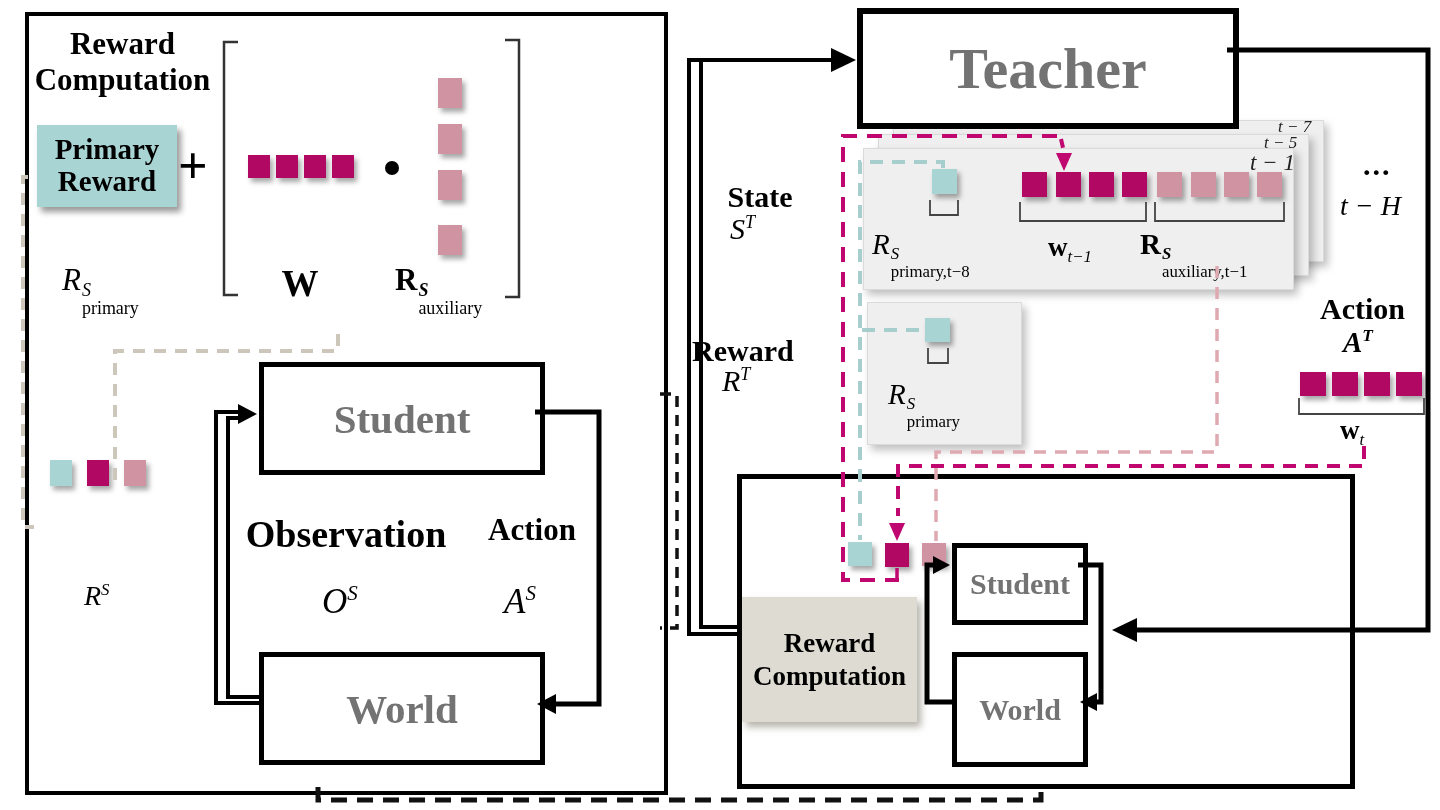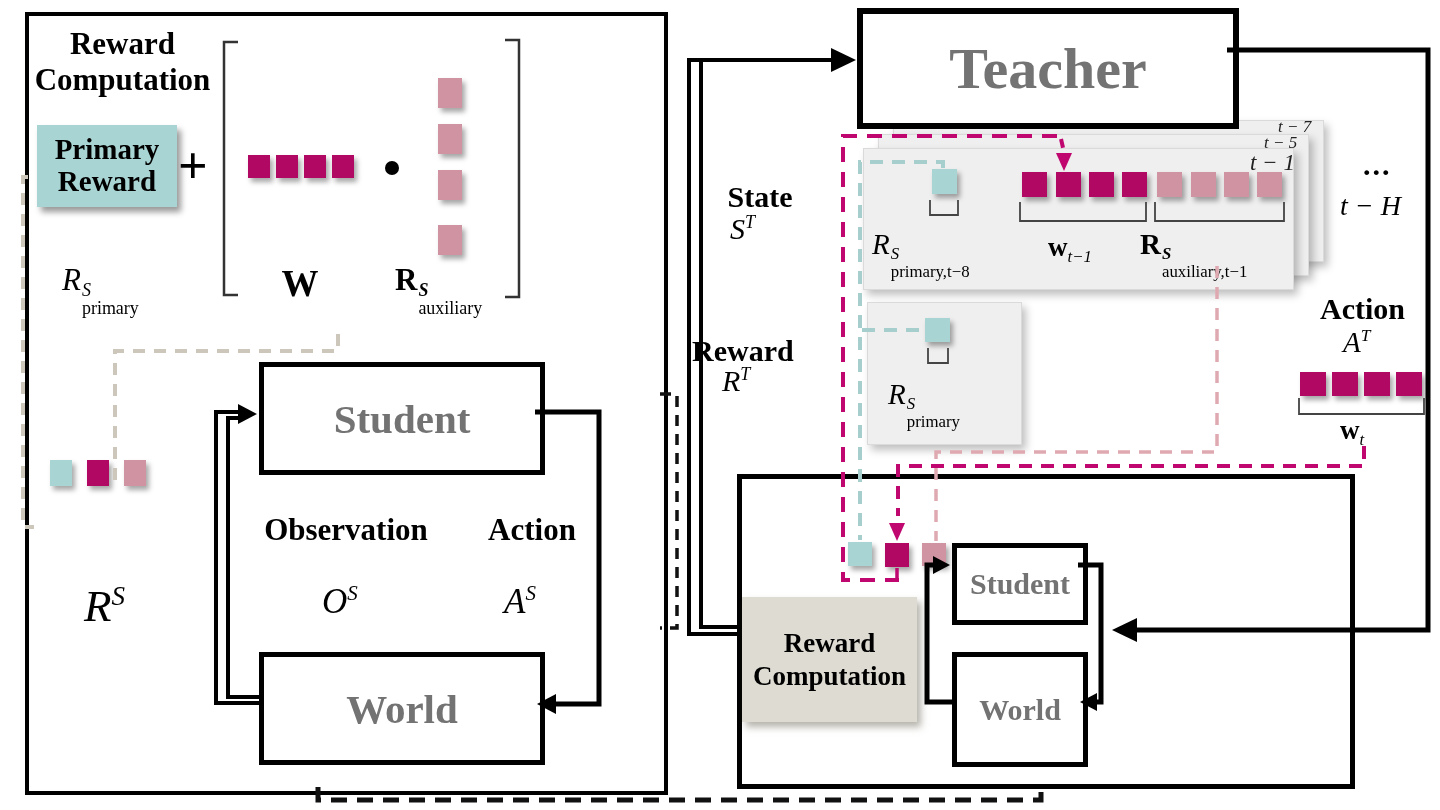--- a/index.html
+++ b/index.html
@@ -71,31 +71,31 @@
         <span class="sb" style="font-weight:normal;">auxiliary</span>
       </span>
   </div>
 
   <div class="sq c-t" style="left:50px;top:460px;width:22px;height:26px;"></div>
   <div class="sq c-m" style="left:87px;top:460px;width:22px;height:26px;"></div>
   <div class="sq c-p" style="left:124px;top:460px;width:22px;height:26px;"></div>
   <div class="beige" style="left:33px;top:492px;width:167px;height:74px;display:flex;align-items:center;justify-content:center;">
     <span class="bold" style="font-size:31px;">Reward</span>
   </div>
-  <div class="lbl math" style="left:84px;top:580px;font-size:45px;">
+  <div class="lbl math" style="left:84px;top:580px;font-size:28px;">
     <span>R</span><span class="sup math">S</span>
   </div>
 
   <div class="box" style="left:259px;top:362px;width:276px;height:103px;font-size:41px;">
     <span>Student</span>
   </div>
   <div class="box" style="left:259px;top:652px;width:276px;height:103px;font-size:41px;">
     <span>World</span>
   </div>
-  <div class="lbl bold" style="left:240px;top:512px;width:212px;text-align:center;font-size:31px;">Observation</div>
+  <div class="lbl bold" style="left:240px;top:512px;width:212px;text-align:center;font-size:38px;">Observation</div>
   <div class="lbl bold" style="left:472px;top:512px;width:120px;text-align:center;font-size:31px;">Action</div>
   <div class="lbl math" style="left:322px;top:582px;font-size:35px;">
     <span>O</span><span class="sup math">S</span>
   </div>
   <div class="lbl math" style="left:504px;top:582px;font-size:35px;">
     <span>A</span><span class="sup math">S</span>
   </div>
 
   <div class="box" style="left:857px;top:8px;width:370px;height:109px;border-width:6px;font-size:58px;">
     <span>Teacher</span>
@@ -147,21 +147,21 @@
   <div class="gpanel" style="left:867px;top:302px;width:153px;height:141px;"></div>
   <div class="sq c-t" style="left:925px;top:318px;width:25px;height:24px;"></div>
   <div class="lbl math" style="left:888px;top:378px;font-size:29px;">
     <span>R</span><span class="ss">
         <span class="sp">S</span>
         <span class="sb">primary</span>
       </span>
   </div>
 
   <div class="lbl bold" style="left:1305px;top:292px;width:115px;text-align:center;font-size:30px;">Action</div>
-  <div class="lbl math" style="left:1343px;top:326px;font-size:29px;">
+  <div class="lbl math" style="left:1343px;top:326px;font-size:29px;font-weight:bold;">
     <span>A</span><span class="sup math">T</span>
   </div>
   <div class="sq c-m" style="left:1300px;top:372px;width:26px;height:24px;"></div>
   <div class="sq c-m" style="left:1332px;top:372px;width:26px;height:24px;"></div>
   <div class="sq c-m" style="left:1364px;top:372px;width:26px;height:24px;"></div>
   <div class="sq c-m" style="left:1396px;top:372px;width:26px;height:24px;"></div>
   <div class="lbl bold" style="left:1340px;top:415px;font-size:27px;">
     <span>w</span><sub class="math" style="font-size:62%;font-weight:normal;">t</sub>
   </div>
 

